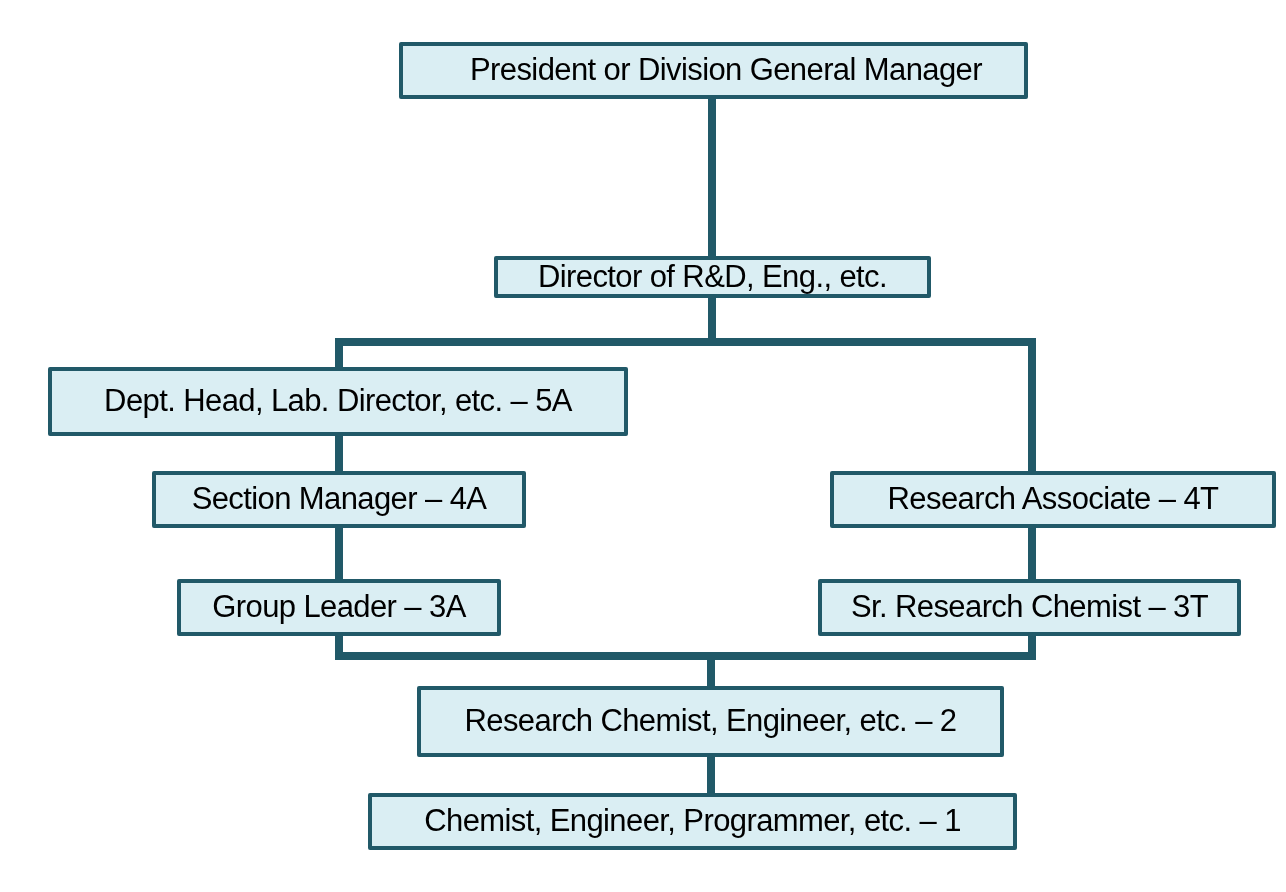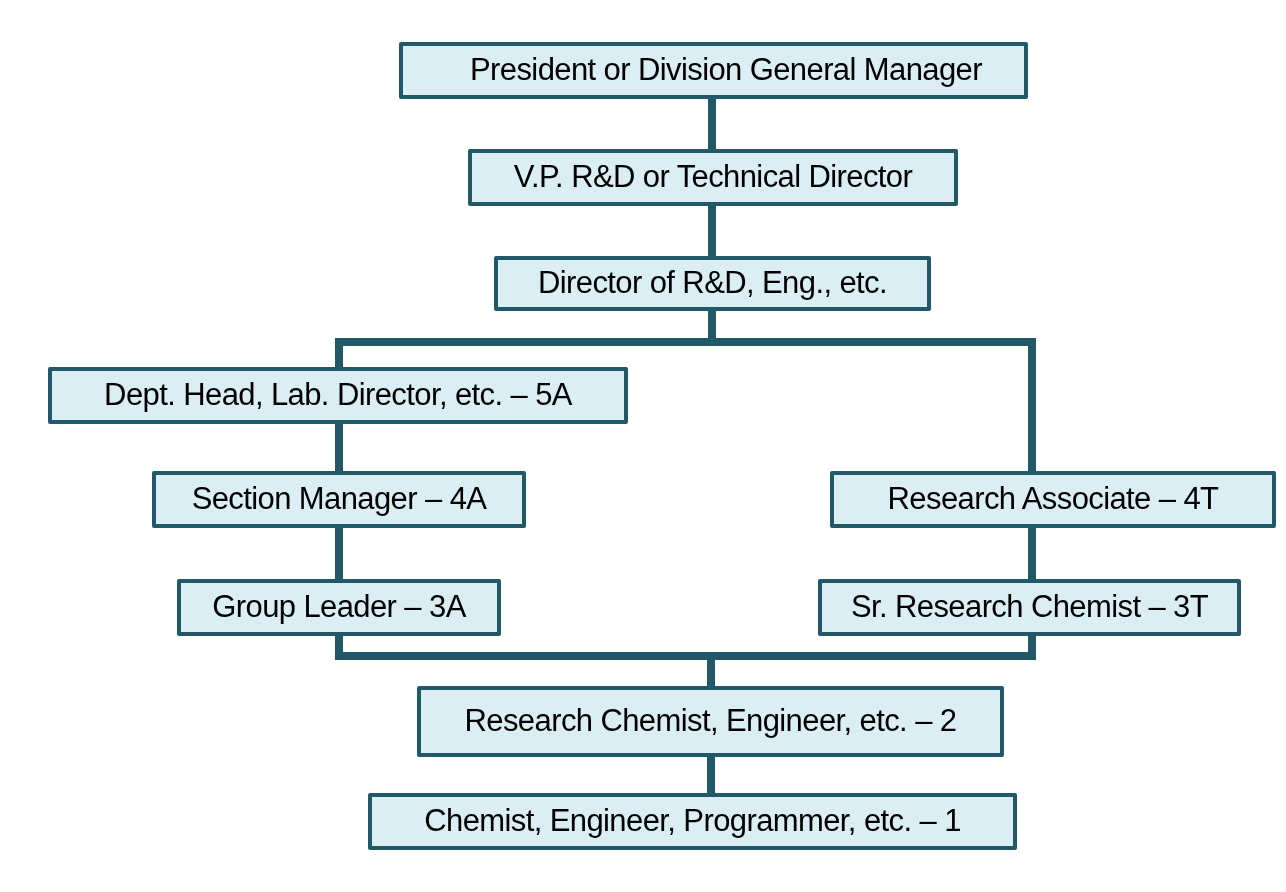--- a/index.html
+++ b/index.html
@@ -52,29 +52,26 @@
   <div class="connector" style="left:335px; top:338px; width:701px; height:8px;"></div>
   <div class="connector" style="left:335px; top:338px; width:8px;  height:322px;"></div>
   <div class="connector" style="left:1028px; top:338px; width:8px; height:322px;"></div>
   <div class="connector" style="left:335px; top:652px; width:701px; height:8px;"></div>
   <div class="connector" style="left:707px; top:652px; width:8px;  height:168px;"></div>
 
   <div class="node" style="left:399px; top:42px;  width:629px; height:57px;padding-left:25px;">
     <span class="label">President or Division General Manager</span>
   </div>
 
-  <div class="node" style="left:468px; top:149px; width:490px; height:57px;">
-    <span class="label">V.P. R&amp;D or Technical Director</span>
-  </div>
 
-  <div class="node" style="left:494px; top:256px; width:437px; height:55px;">
+  <div class="node" style="left:494px; top:256px; width:437px; height:42px;">
     <span class="label">Director of R&amp;D, Eng., etc.</span>
   </div>
 
-  <div class="node" style="left:48px;  top:367px; width:580px; height:57px;">
+  <div class="node" style="left:48px;  top:367px; width:580px; height:69px;">
     <span class="label">Dept. Head, Lab. Director, etc. – 5A</span>
   </div>
 
 
   <div class="node" style="left:152px; top:471px; width:374px; height:57px;">
     <span class="label">Section Manager – 4A</span>
   </div>
 
   <div class="node" style="left:830px; top:471px; width:446px; height:57px;">
     <span class="label">Research Associate – 4T</span>

